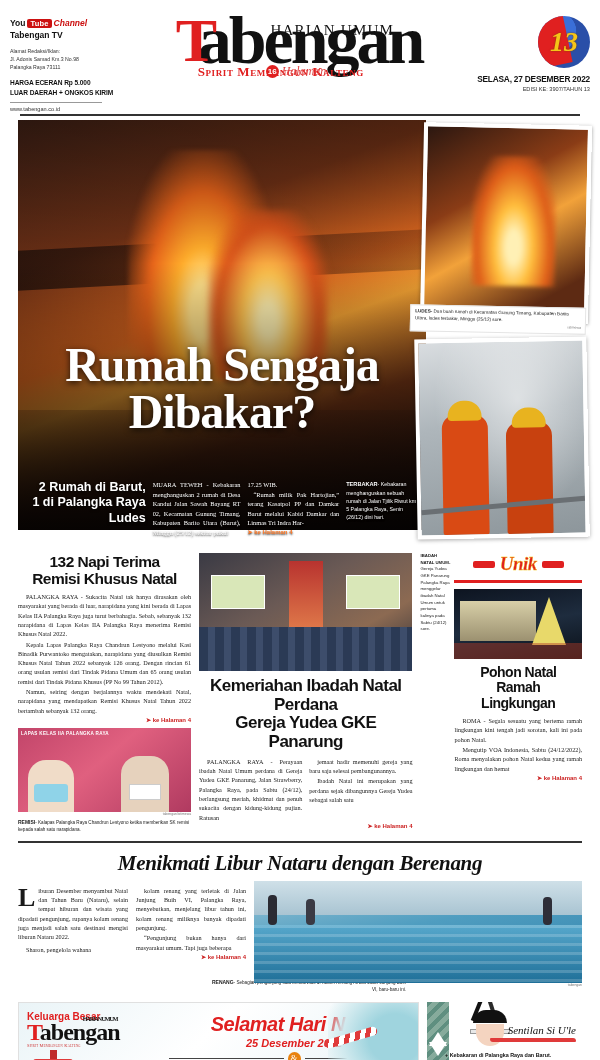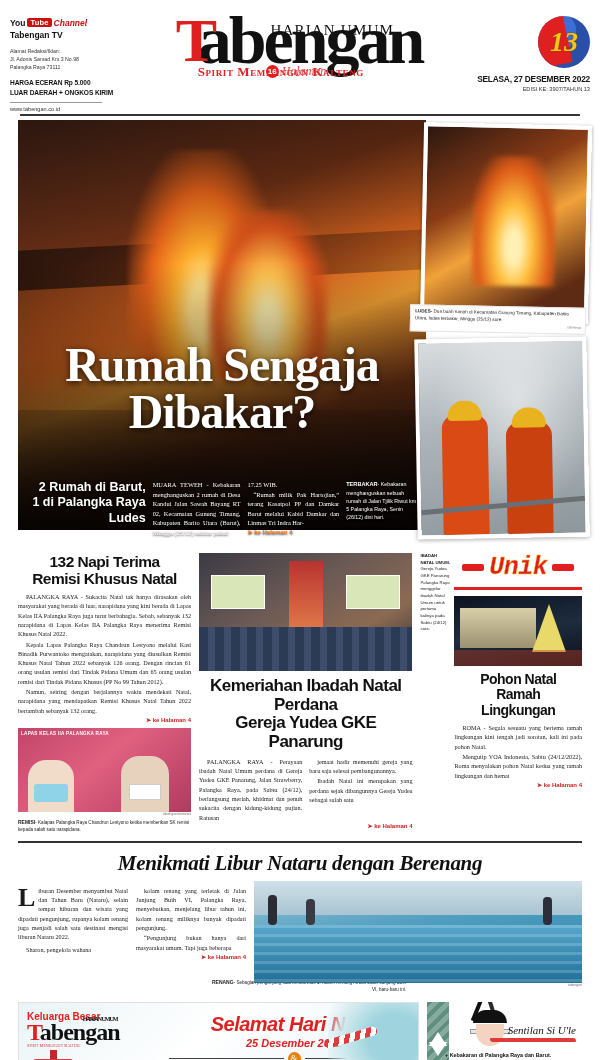--- a/index.html
+++ b/index.html
@@ -8,21 +8,21 @@
     background: #ffffff;
     font-family: "Liberation Serif", serif;
     overflow: hidden;
     position: relative;
   }
   .page { width: 600px; height: 1060px; position: relative; padding: 0 10px; }
 
   
   .masthead { position: relative; height: 112px; display: flex; align-items: flex-start; }
   .mh-left { width: 108px; padding-top: 18px; font-family: "Liberation Sans", sans-serif; }
-  .yt-row { display: flex; align-items: flex-start; gap: 2px; font-size: 8.5px; font-weight: bold; color: #111; }
+  .yt-row { display: flex; align-items: flex-end; gap: 2px; font-size: 8.5px; font-weight: bold; color: #111; }
   .yt-badge { background: #cc1111; color: #fff; font-size: 7.5px; font-weight: bold;
               padding: 0px 3px; border-radius: 2px; letter-spacing: .2px; }
   .yt-ch { color: #cc1111; font-size: 8.5px; font-weight: bold; font-style: italic; }
   .yt-tv { font-size: 8.5px; font-weight: bold; color: #111; margin-top: 2px; }
   .mh-addr { font-size: 5.2px; line-height: 1.55; color: #333; margin-top: 7px; }
   .mh-price { font-size: 6.6px; line-height: 1.5; color: #111; margin-top: 7px; font-weight: 600; letter-spacing: -.1px;}
   .mh-rule { border-top: 1px solid #999; margin: 4px 0 3px; width: 92px; }
   .mh-web { font-size: 5.6px; color: #333; }
 
   .mh-center { flex: 1; position: relative; text-align: center; padding-top: 6px; }
@@ -133,22 +133,22 @@
   .body-txt p { text-indent: 8px; margin-bottom: 1px; }
   .cols2 { column-count: 2; column-gap: 7px; }
 
   .photo-box { width:100%; background: linear-gradient(140deg,#c2456a,#e0607f 45%,#b03a60); position: relative; overflow:hidden;}
   .cap { font-family:"Liberation Sans", sans-serif; font-size:4.6px; line-height:1.5; color:#222; margin-top:3px;}
   .cap b { font-size: 5px; }
   .credit { font-family:"Liberation Sans", sans-serif; font-size:3.4px; color:#777; text-align:right; }
 
   .unik-hdr { display:flex; align-items:center; justify-content:center; gap:5px; margin-bottom:5px;}
   .unik-dot { width:22px; height:7px; background:#e02020; border-radius:2px;}
-  .unik-word { font-family:Liberation Mono, monospace; font-style: italic; font-weight:bold;
-               font-size: 25px; color:#e02020; -webkit-text-stroke: .4px #f5c518; letter-spacing:-.5px;}
+  .unik-word { font-family:Liberation Serif, serif; font-style: italic; font-weight:bold;
+               font-size: 19px; color:#e02020; -webkit-text-stroke: .4px #f5c518; letter-spacing:-.5px;}
   .unik-rule { border-top:3px solid #e02020; margin-bottom: 6px;}
 
   .side-cap { font-family:"Liberation Sans", sans-serif; font-size:4.3px; line-height:1.55; color:#222; width:30px;}
 
   
   .swim { margin-top: 8px; padding: 0 8px; }
   .swim-title { font-family:"Liberation Serif", serif; font-style: italic; font-weight:bold;
                 font-size: 21px; text-align:center; color:#111; letter-spacing:-.3px;}
   .dropcap::first-letter { float:left; font-size: 26px; line-height: .82; font-weight:bold;
                            padding-right: 3px; padding-top: 1px; font-family:"Liberation Serif", serif;}

